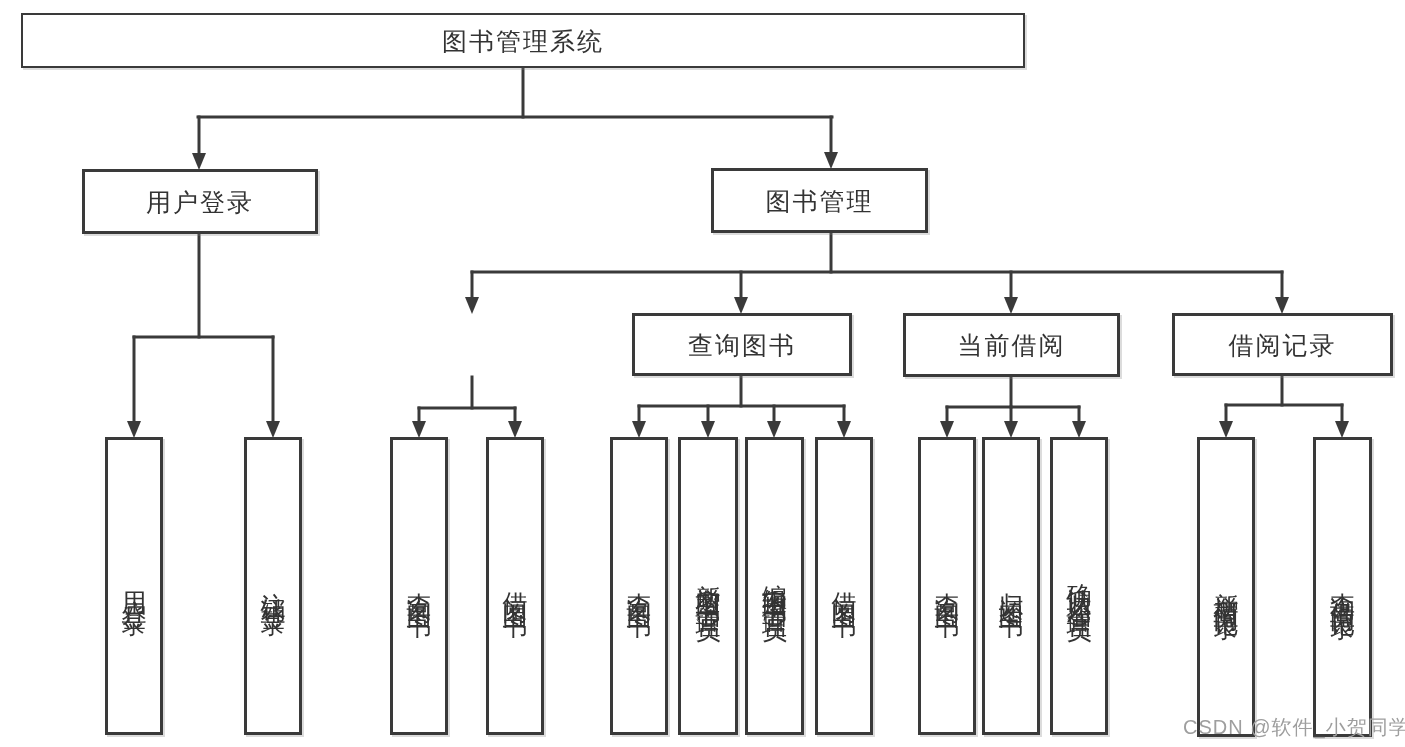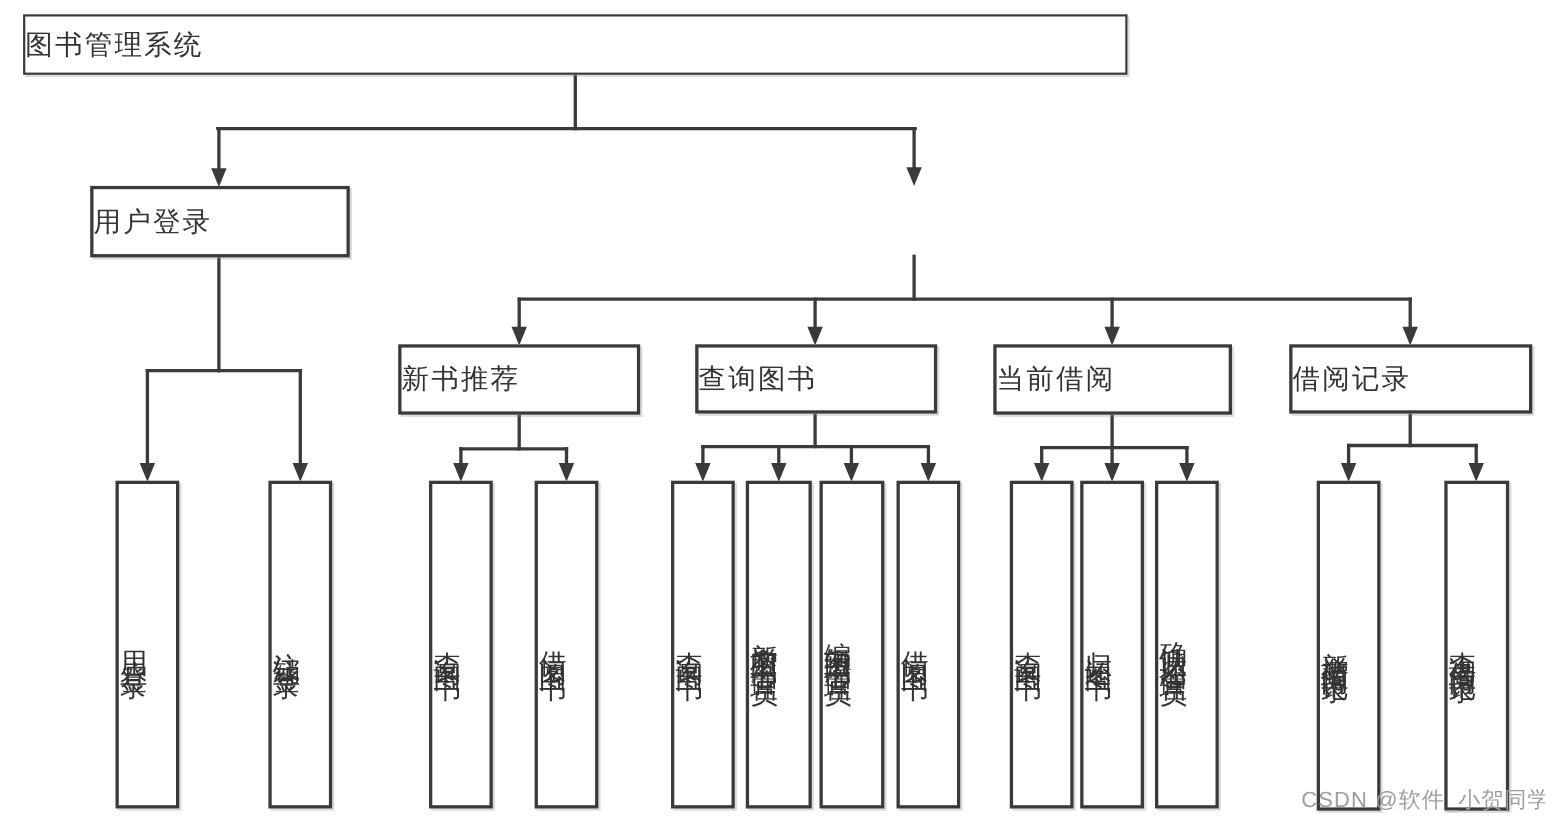--- a/index.html
+++ b/index.html
@@ -9,21 +9,21 @@
     background:#ffffff;
     overflow:hidden;
     font-family:"Liberation Sans","DejaVu Sans",sans-serif;
   }
   .wires{position:absolute;left:0;top:0;}
   .box{
     position:absolute;
     box-sizing:border-box;
     background:#ffffff;
     border:3px solid #3a3a3a;
-    display:flex;align-items:center;
+    display:flex;align-items:center;justify-content:center;
     box-shadow:2px 2px 0 rgba(130,130,130,0.28);
   }
   .box.root{border-width:2px;}
   .lbl{
     font-size:25px;
     color:#333333;
     letter-spacing:2px;
     white-space:nowrap;
     line-height:1.2;
   }
@@ -124,24 +124,24 @@
     </g>
   </svg>
 
   <div class="box root" style="left:21px;top:13px;width:1004px;height:55px">
     <span class="lbl">图书管理系统</span>
   </div>
 
   <div class="box" style="left:82px;top:169px;width:236px;height:65px">
     <span class="lbl">用户登录</span>
   </div>
+  <div class="box" style="left:711px;top:168px;width:217px;height:65px">
+    <span class="lbl">图书管理</span>
+  </div>
 
-  <div class="box" style="left:362px;top:313px;width:220px;height:64px">
-    <span class="lbl">新书推荐</span>
-  </div>
   <div class="box" style="left:632px;top:313px;width:220px;height:63px">
     <span class="lbl">查询图书</span>
   </div>
   <div class="box" style="left:903px;top:313px;width:217px;height:64px">
     <span class="lbl">当前借阅</span>
   </div>
   <div class="box" style="left:1172px;top:313px;width:221px;height:63px">
     <span class="lbl">借阅记录</span>
   </div>
 

